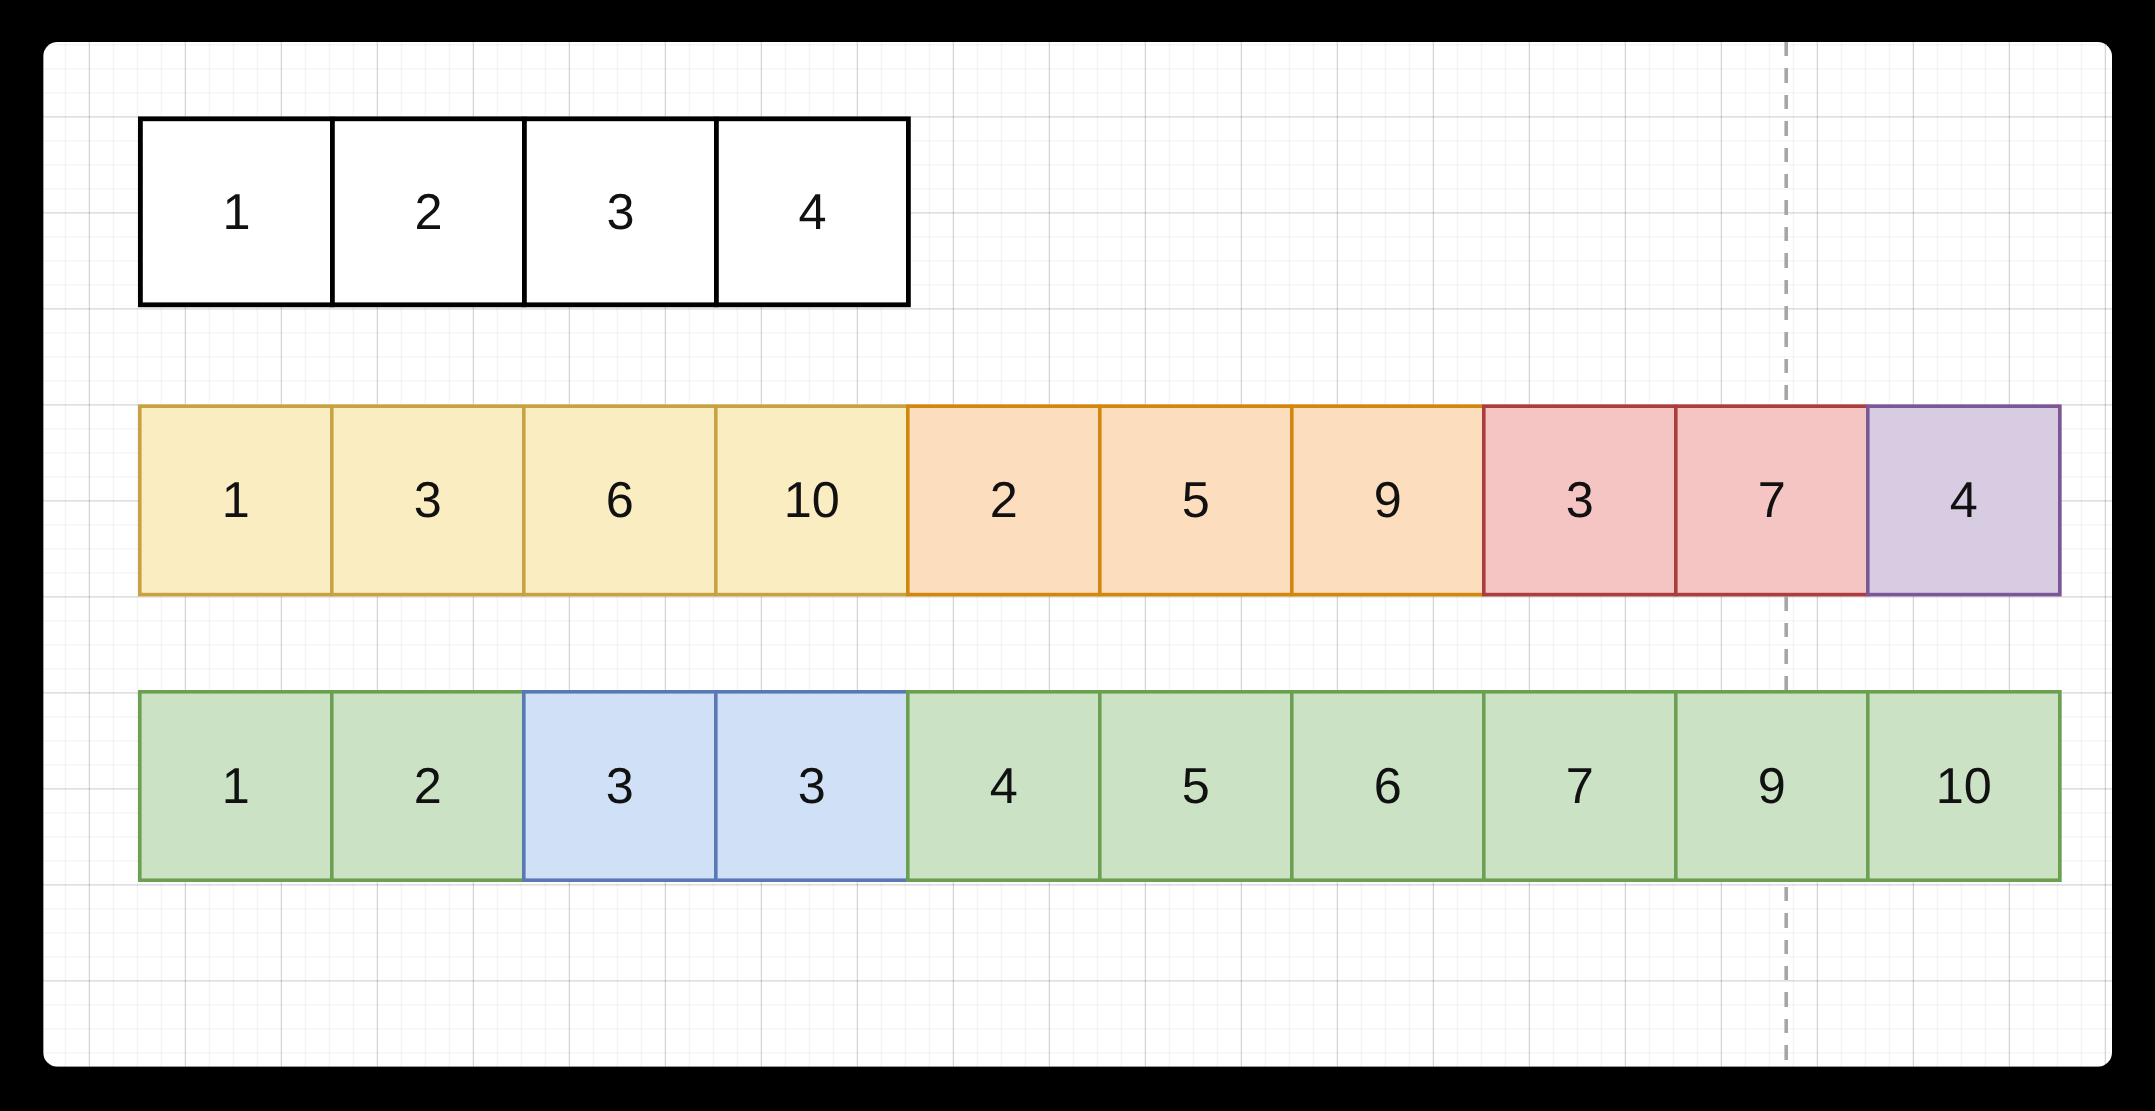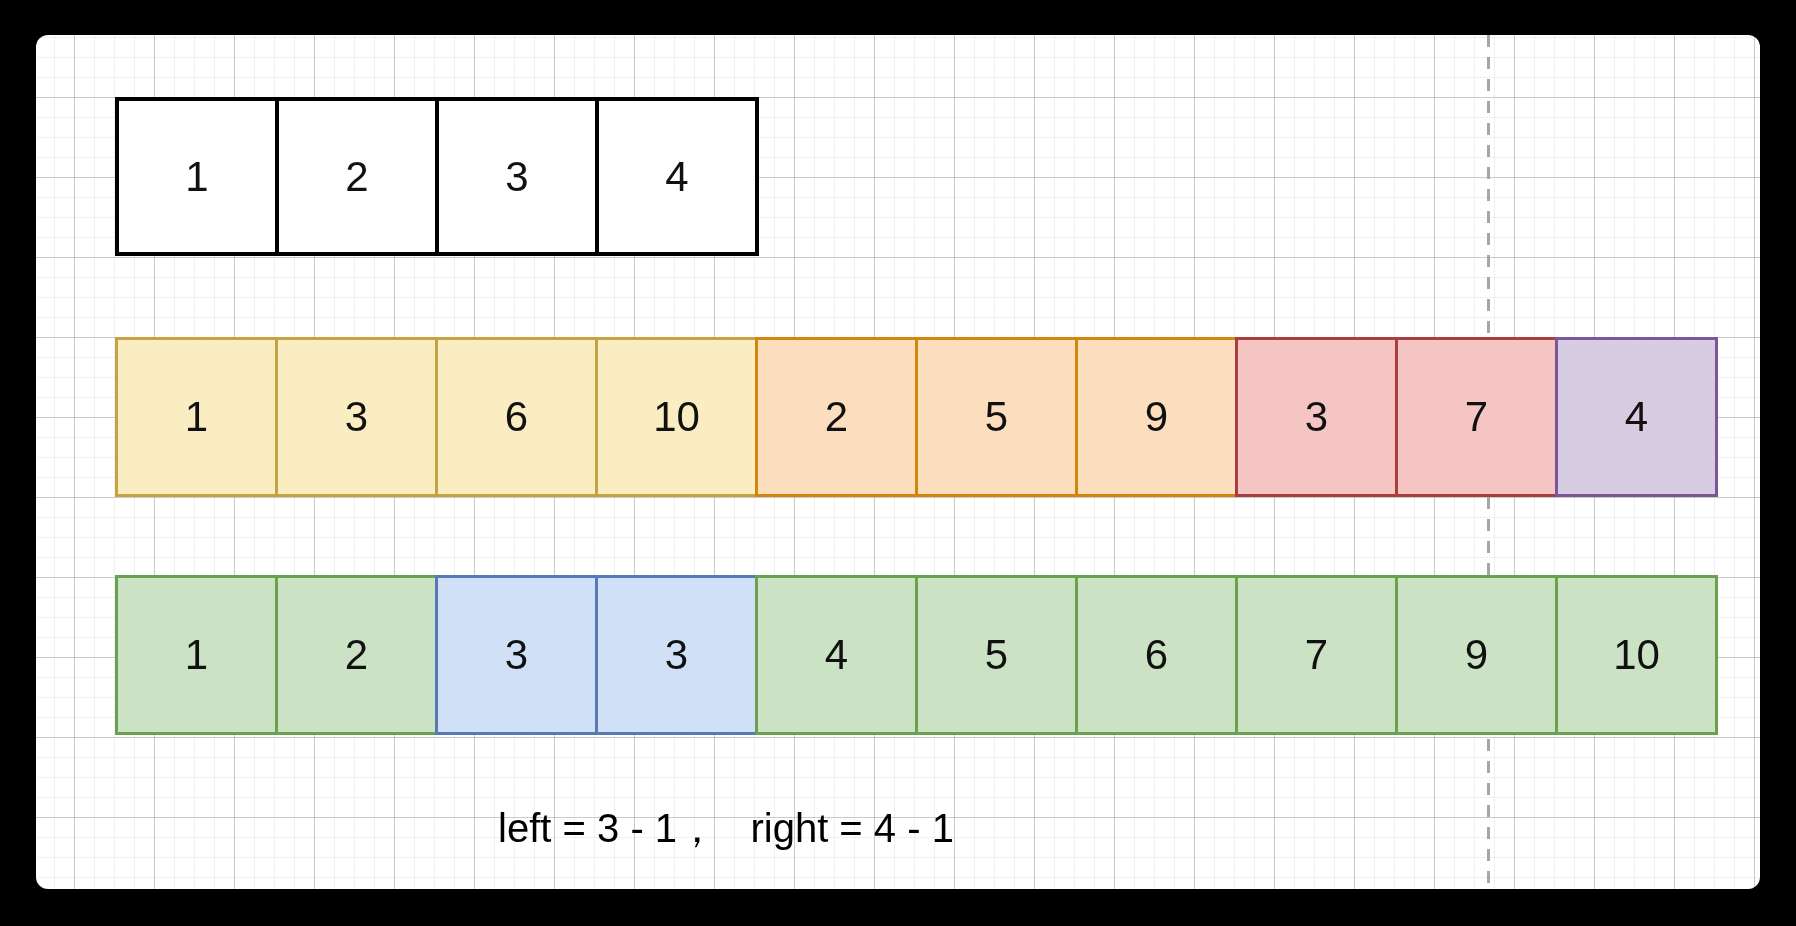--- a/index.html
+++ b/index.html
@@ -116,15 +116,14 @@
         <div class="cell" style="background-color: rgb(203, 226, 197); border-color: rgb(106, 160, 79);">2</div>
         <div class="cell" style="background-color: rgb(208, 225, 247); border-color: rgb(88, 121, 180);">3</div>
         <div class="cell" style="background-color: rgb(208, 225, 247); border-color: rgb(88, 121, 180);">3</div>
         <div class="cell" style="background-color: rgb(203, 226, 197); border-color: rgb(106, 160, 79);">4</div>
         <div class="cell" style="background-color: rgb(203, 226, 197); border-color: rgb(106, 160, 79);">5</div>
         <div class="cell" style="background-color: rgb(203, 226, 197); border-color: rgb(106, 160, 79);">6</div>
         <div class="cell" style="background-color: rgb(203, 226, 197); border-color: rgb(106, 160, 79);">7</div>
         <div class="cell" style="background-color: rgb(203, 226, 197); border-color: rgb(106, 160, 79);">9</div>
         <div class="cell" style="background-color: rgb(203, 226, 197); border-color: rgb(106, 160, 79);">10</div>
       </div>
-    <div class="caption">left = 3 - 1，   right = 4 - 1</div>
   </div>
 </div>
 
 </body></html>

